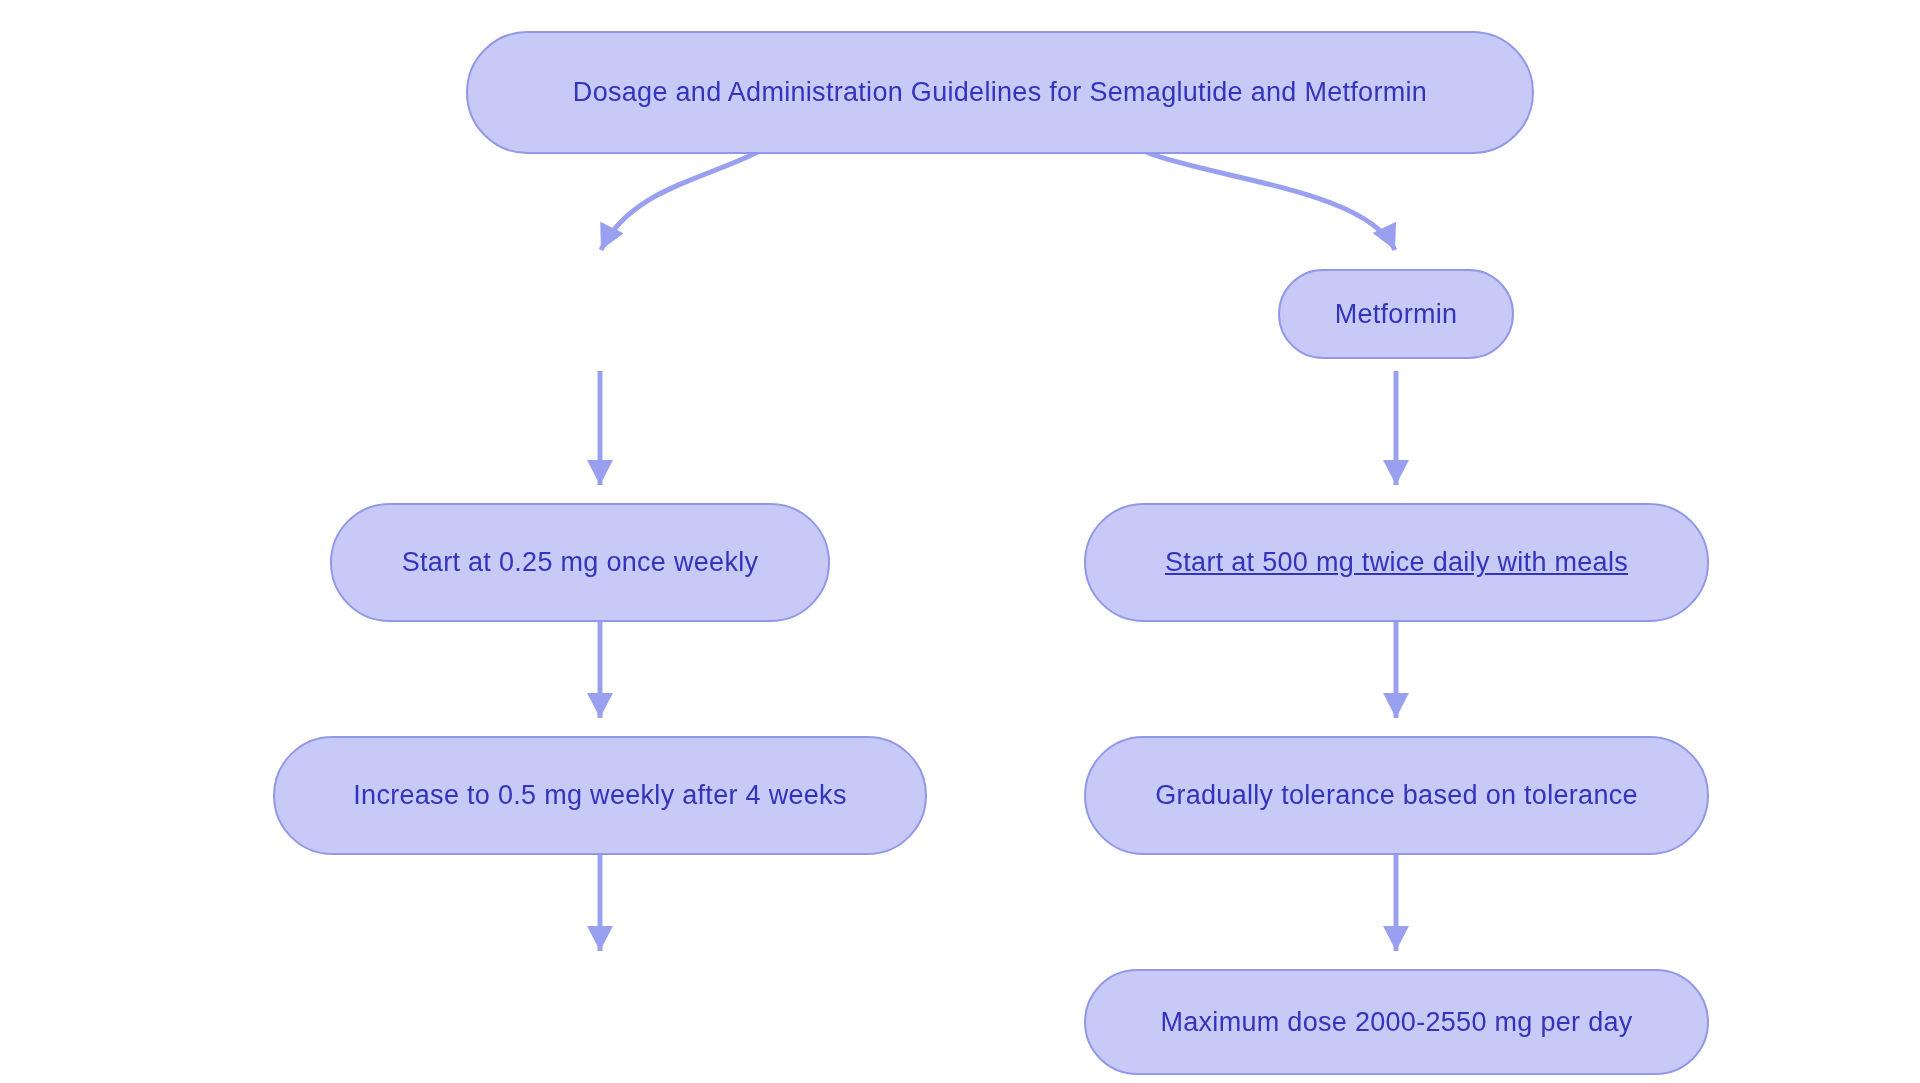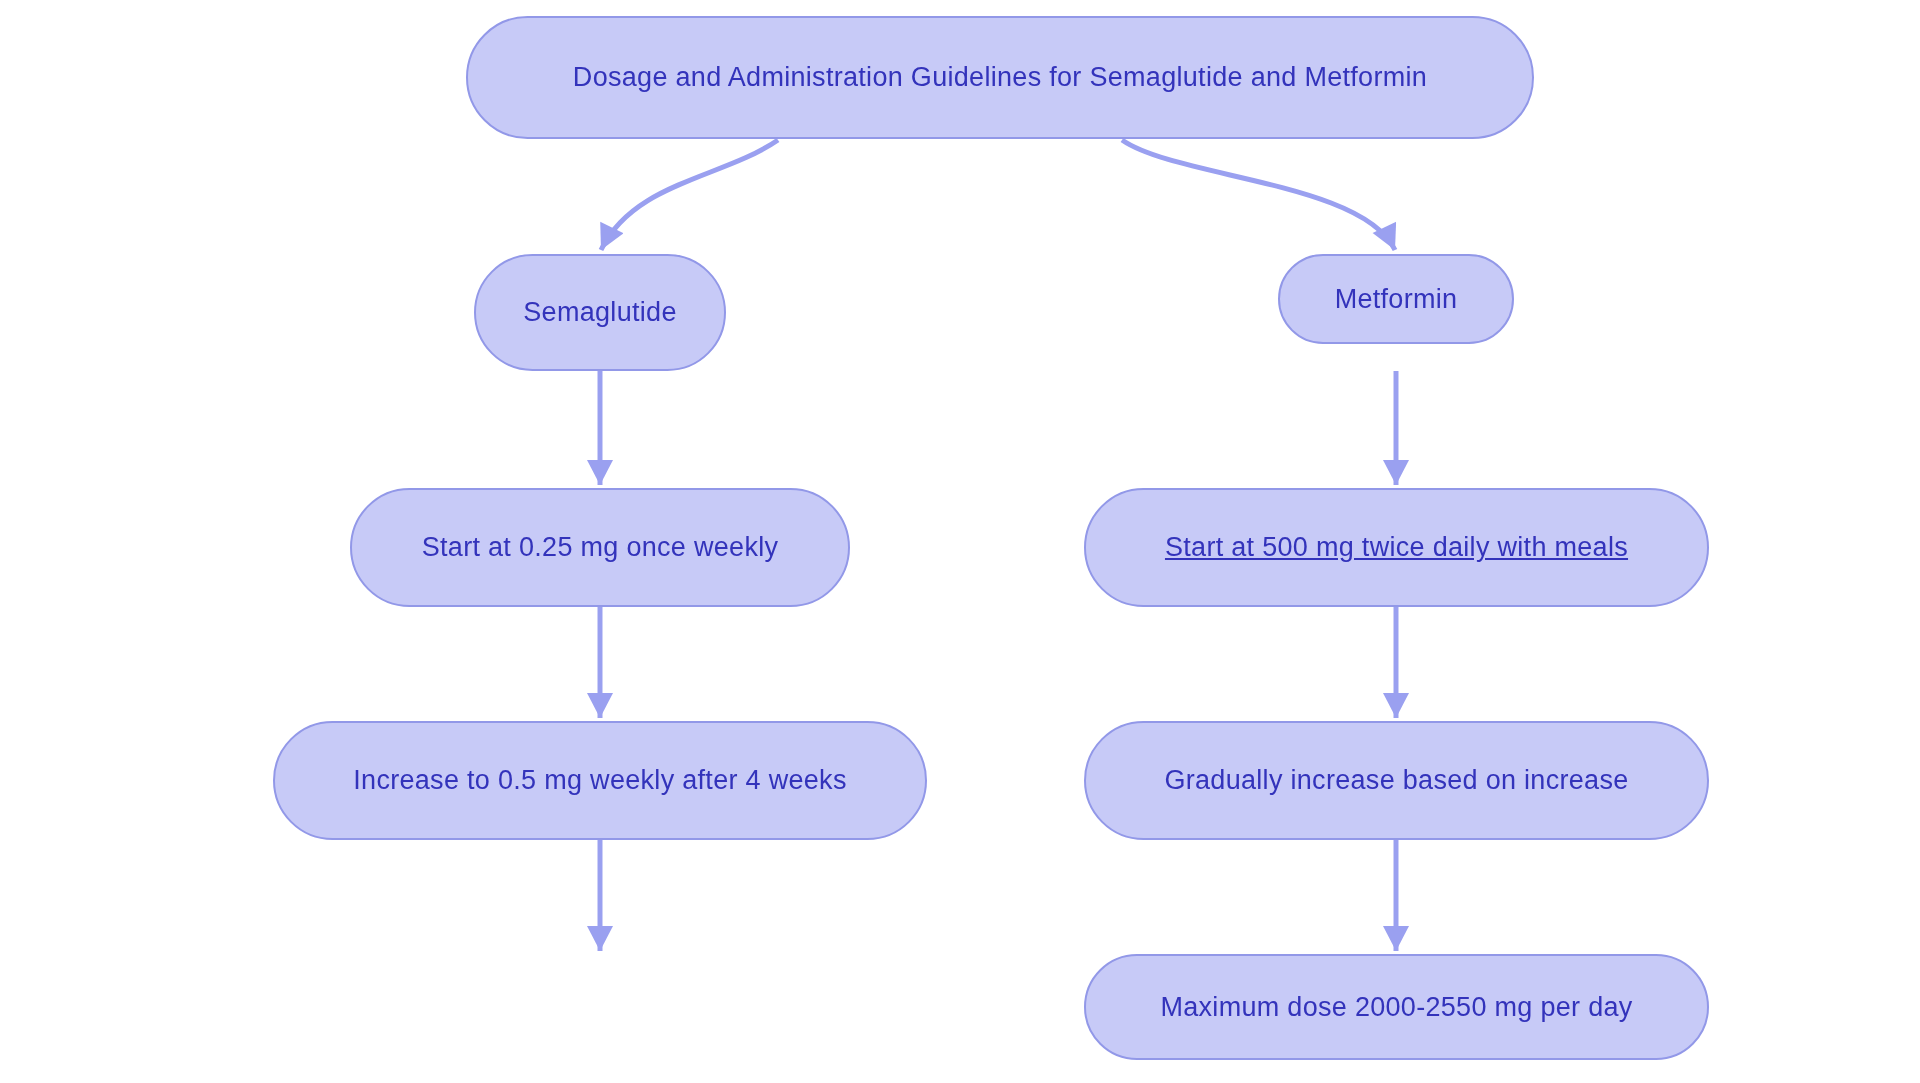--- a/index.html
+++ b/index.html
@@ -43,26 +43,27 @@
     border-radius:999px;
     display:flex;
     align-items:center;
     justify-content:center;
     text-align:left;
     color:var(--text);
     font-size:27px;
     letter-spacing:0.3px;
     line-height:1.2;
     padding:16px 20px;
+    margin-top:15px;
   }
   
   .n-title {left:466px; top:16px;  width:1068px; height:123px;}
   .n-sema  {left:474px; top:254px; width:252px;  height:117px;}
   .n-met   {left:1278px;top:254px; width:236px;  height:90px;}
-  .n-s1    {left:350px; top:488px; width:500px;  height:119px;}
+  .n-s1    {left:330px; top:488px; width:500px;  height:119px;}
   .n-m1    {left:1084px;top:488px; width:625px;  height:119px;text-decoration:underline;}
   .n-s2    {left:273px; top:721px; width:654px;  height:119px;}
   .n-m2    {left:1084px;top:721px; width:625px;  height:119px;}
   .n-s3    {left:233px; top:954px; width:734px;  height:119px;}
   .n-m3    {left:1084px;top:954px; width:625px;  height:106px;}
 </style>
 </head>
 <body>
 
 <div class="canvas">
@@ -81,24 +82,23 @@
     <path class="edge" marker-end="url(#arrowhead)" d="M 600 607 L 600 718"></path>
     <path class="edge" marker-end="url(#arrowhead)" d="M 600 840 L 600 951"></path>
 
     <path class="edge" marker-end="url(#arrowhead)" d="M 1396 371 L 1396 485"></path>
     <path class="edge" marker-end="url(#arrowhead)" d="M 1396 607 L 1396 718"></path>
     <path class="edge" marker-end="url(#arrowhead)" d="M 1396 840 L 1396 951"></path>
   </svg>
 
   <div class="node n-title">Dosage and Administration Guidelines for Semaglutide and Metformin</div>
 
-  <div class="node n-sema">Semaglutide</div>
   <div class="node n-met">Metformin</div>
 
   <div class="node n-s1">Start at 0.25 mg once weekly</div>
   <div class="node n-m1">Start at 500 mg twice daily with meals</div>
 
   <div class="node n-s2">Increase to 0.5 mg weekly after 4 weeks</div>
-  <div class="node n-m2">Gradually increase based on increase</div>
+  <div class="node n-m2">Gradually tolerance based on tolerance</div>
 
   <div class="node n-m3">Maximum dose 2000-2550 mg per day</div>
 
 </div>
 
 </body></html>

